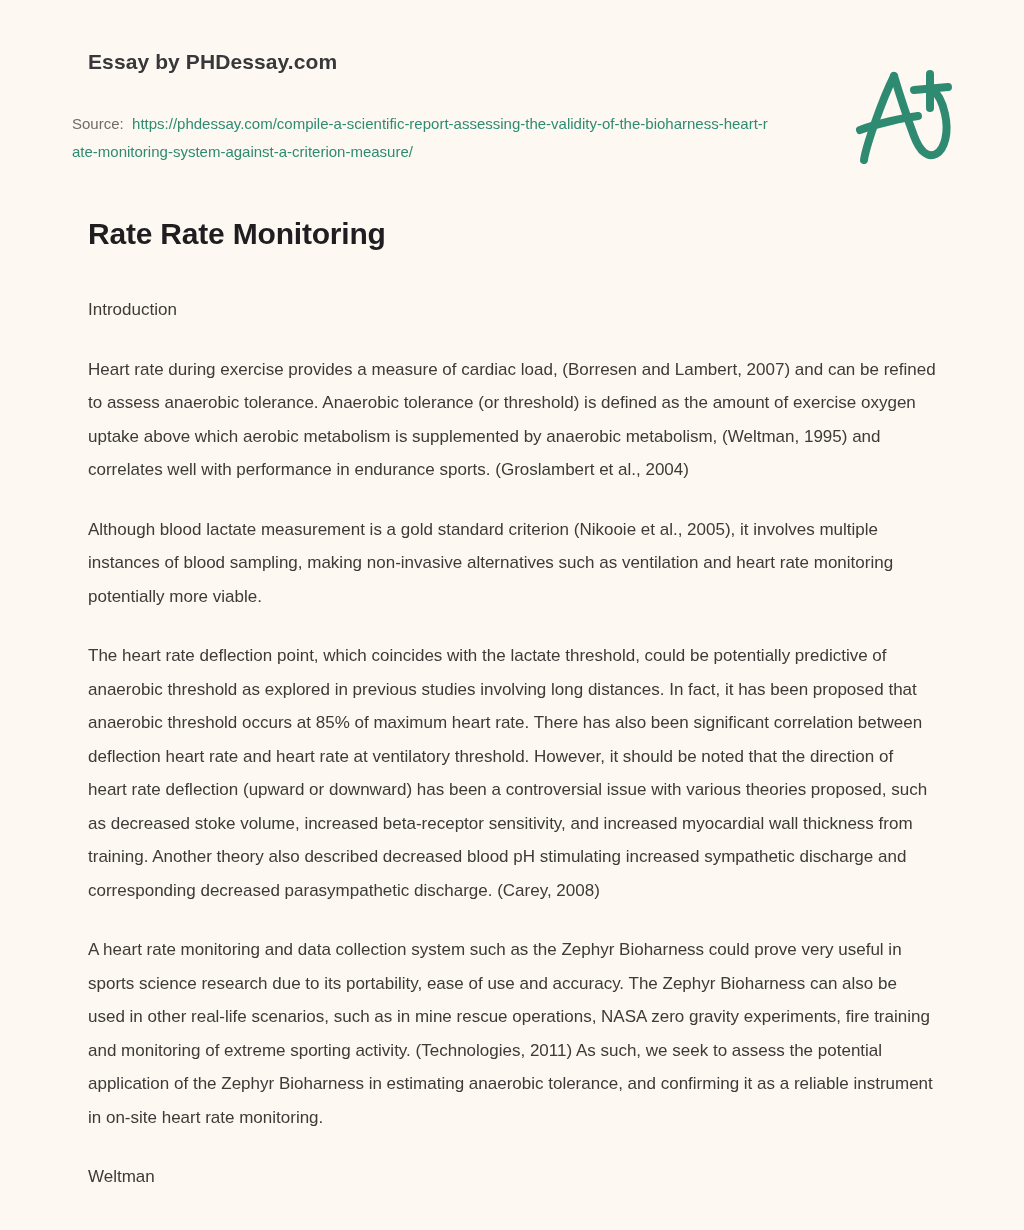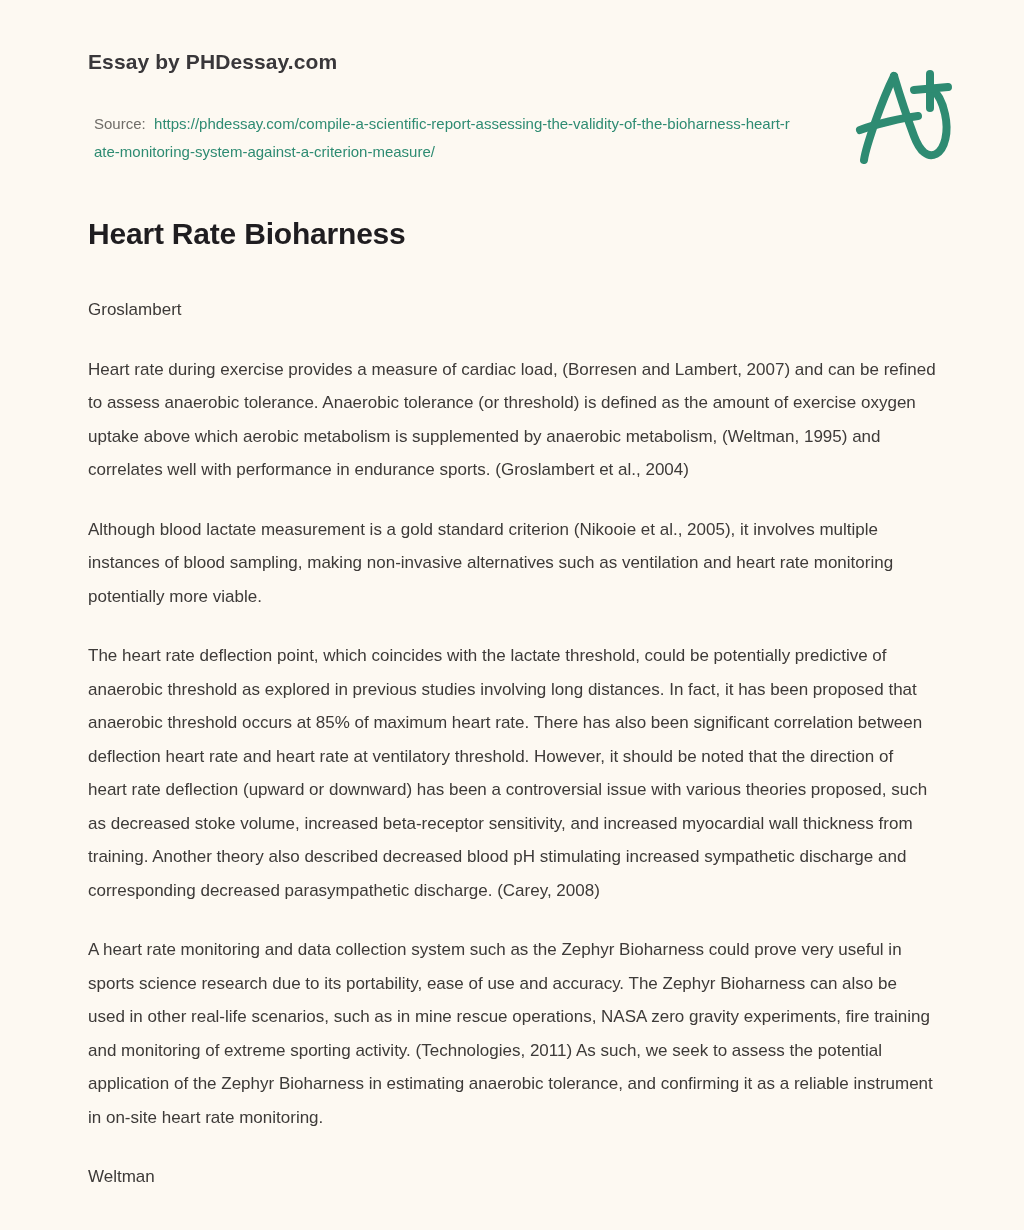--- a/index.html
+++ b/index.html
@@ -43,21 +43,21 @@
     right: 62px;
     top: 62px;
     width: 116px;
     height: 106px;
   }
   .logo svg { display: block; width: 100%; height: 100%; }
 
   
   .source-block {
     position: absolute;
-    left: 94px;
+    left: 72px;
     top: 110px;
     width: 700px;
     font-size: 15px;
     line-height: 28px;
     color: #6f6c68;
     word-break: break-word;
   }
   .source-label {
     color: #6f6c68;
   }
@@ -124,24 +124,24 @@
       </g>
     </svg>
   </div>
 
   <div class="source-block">
     <span class="source-label">Source:</span>
     <span>&nbsp;</span><a class="source-url" href="#">https://phdessay.com/compile-a-scientific-report-assessing-the-validity-of-the-bioharness-heart-rate-monitoring-system-against-a-criterion-measure/</a>
   </div>
 
   <div class="article">
-    <h1 class="article-title">Heart Rate Bioharness</h1>
+    <h1 class="article-title">Rate Rate Monitoring</h1>
 
     <div class="body-copy" id="body-copy">
-        <p class="para heading">Groslambert</p>
+        <p class="para heading">Introduction</p>
         <p class="para">Heart rate during exercise provides a measure of cardiac load, (Borresen and Lambert, 2007) and can be refined to assess anaerobic tolerance. Anaerobic tolerance (or threshold) is defined as the amount of exercise oxygen uptake above which aerobic metabolism is supplemented by anaerobic metabolism, (Weltman, 1995) and correlates well with performance in endurance sports. (Groslambert et al., 2004)</p>
         <p class="para">Although blood lactate measurement is a gold standard criterion (Nikooie et al., 2005), it involves multiple instances of blood sampling, making non-invasive alternatives such as ventilation and heart rate monitoring potentially more viable.</p>
         <p class="para">The heart rate deflection point, which coincides with the lactate threshold, could be potentially predictive of anaerobic threshold as explored in previous studies involving long distances. In fact, it has been proposed that anaerobic threshold occurs at 85% of maximum heart rate. There has also been significant correlation between deflection heart rate and heart rate at ventilatory threshold. However, it should be noted that the direction of heart rate deflection (upward or downward) has been a controversial issue with various theories proposed, such as decreased stoke volume, increased beta-receptor sensitivity, and increased myocardial wall thickness from training. Another theory also described decreased blood pH stimulating increased sympathetic discharge and corresponding decreased parasympathetic discharge. (Carey, 2008)</p>
         <p class="para">A heart rate monitoring and data collection system such as the Zephyr Bioharness could prove very useful in sports science research due to its portability, ease of use and accuracy. The Zephyr Bioharness can also be used in other real-life scenarios, such as in mine rescue operations, NASA zero gravity experiments, fire training and monitoring of extreme sporting activity. (Technologies, 2011) As such, we seek to assess the potential application of the Zephyr Bioharness in estimating anaerobic tolerance, and confirming it as a reliable instrument in on-site heart rate monitoring.</p>
         <p class="para heading">Weltman</p>
         <p class="para heading">Test subjects</p>
       </div>
   </div>
 
 </div>

